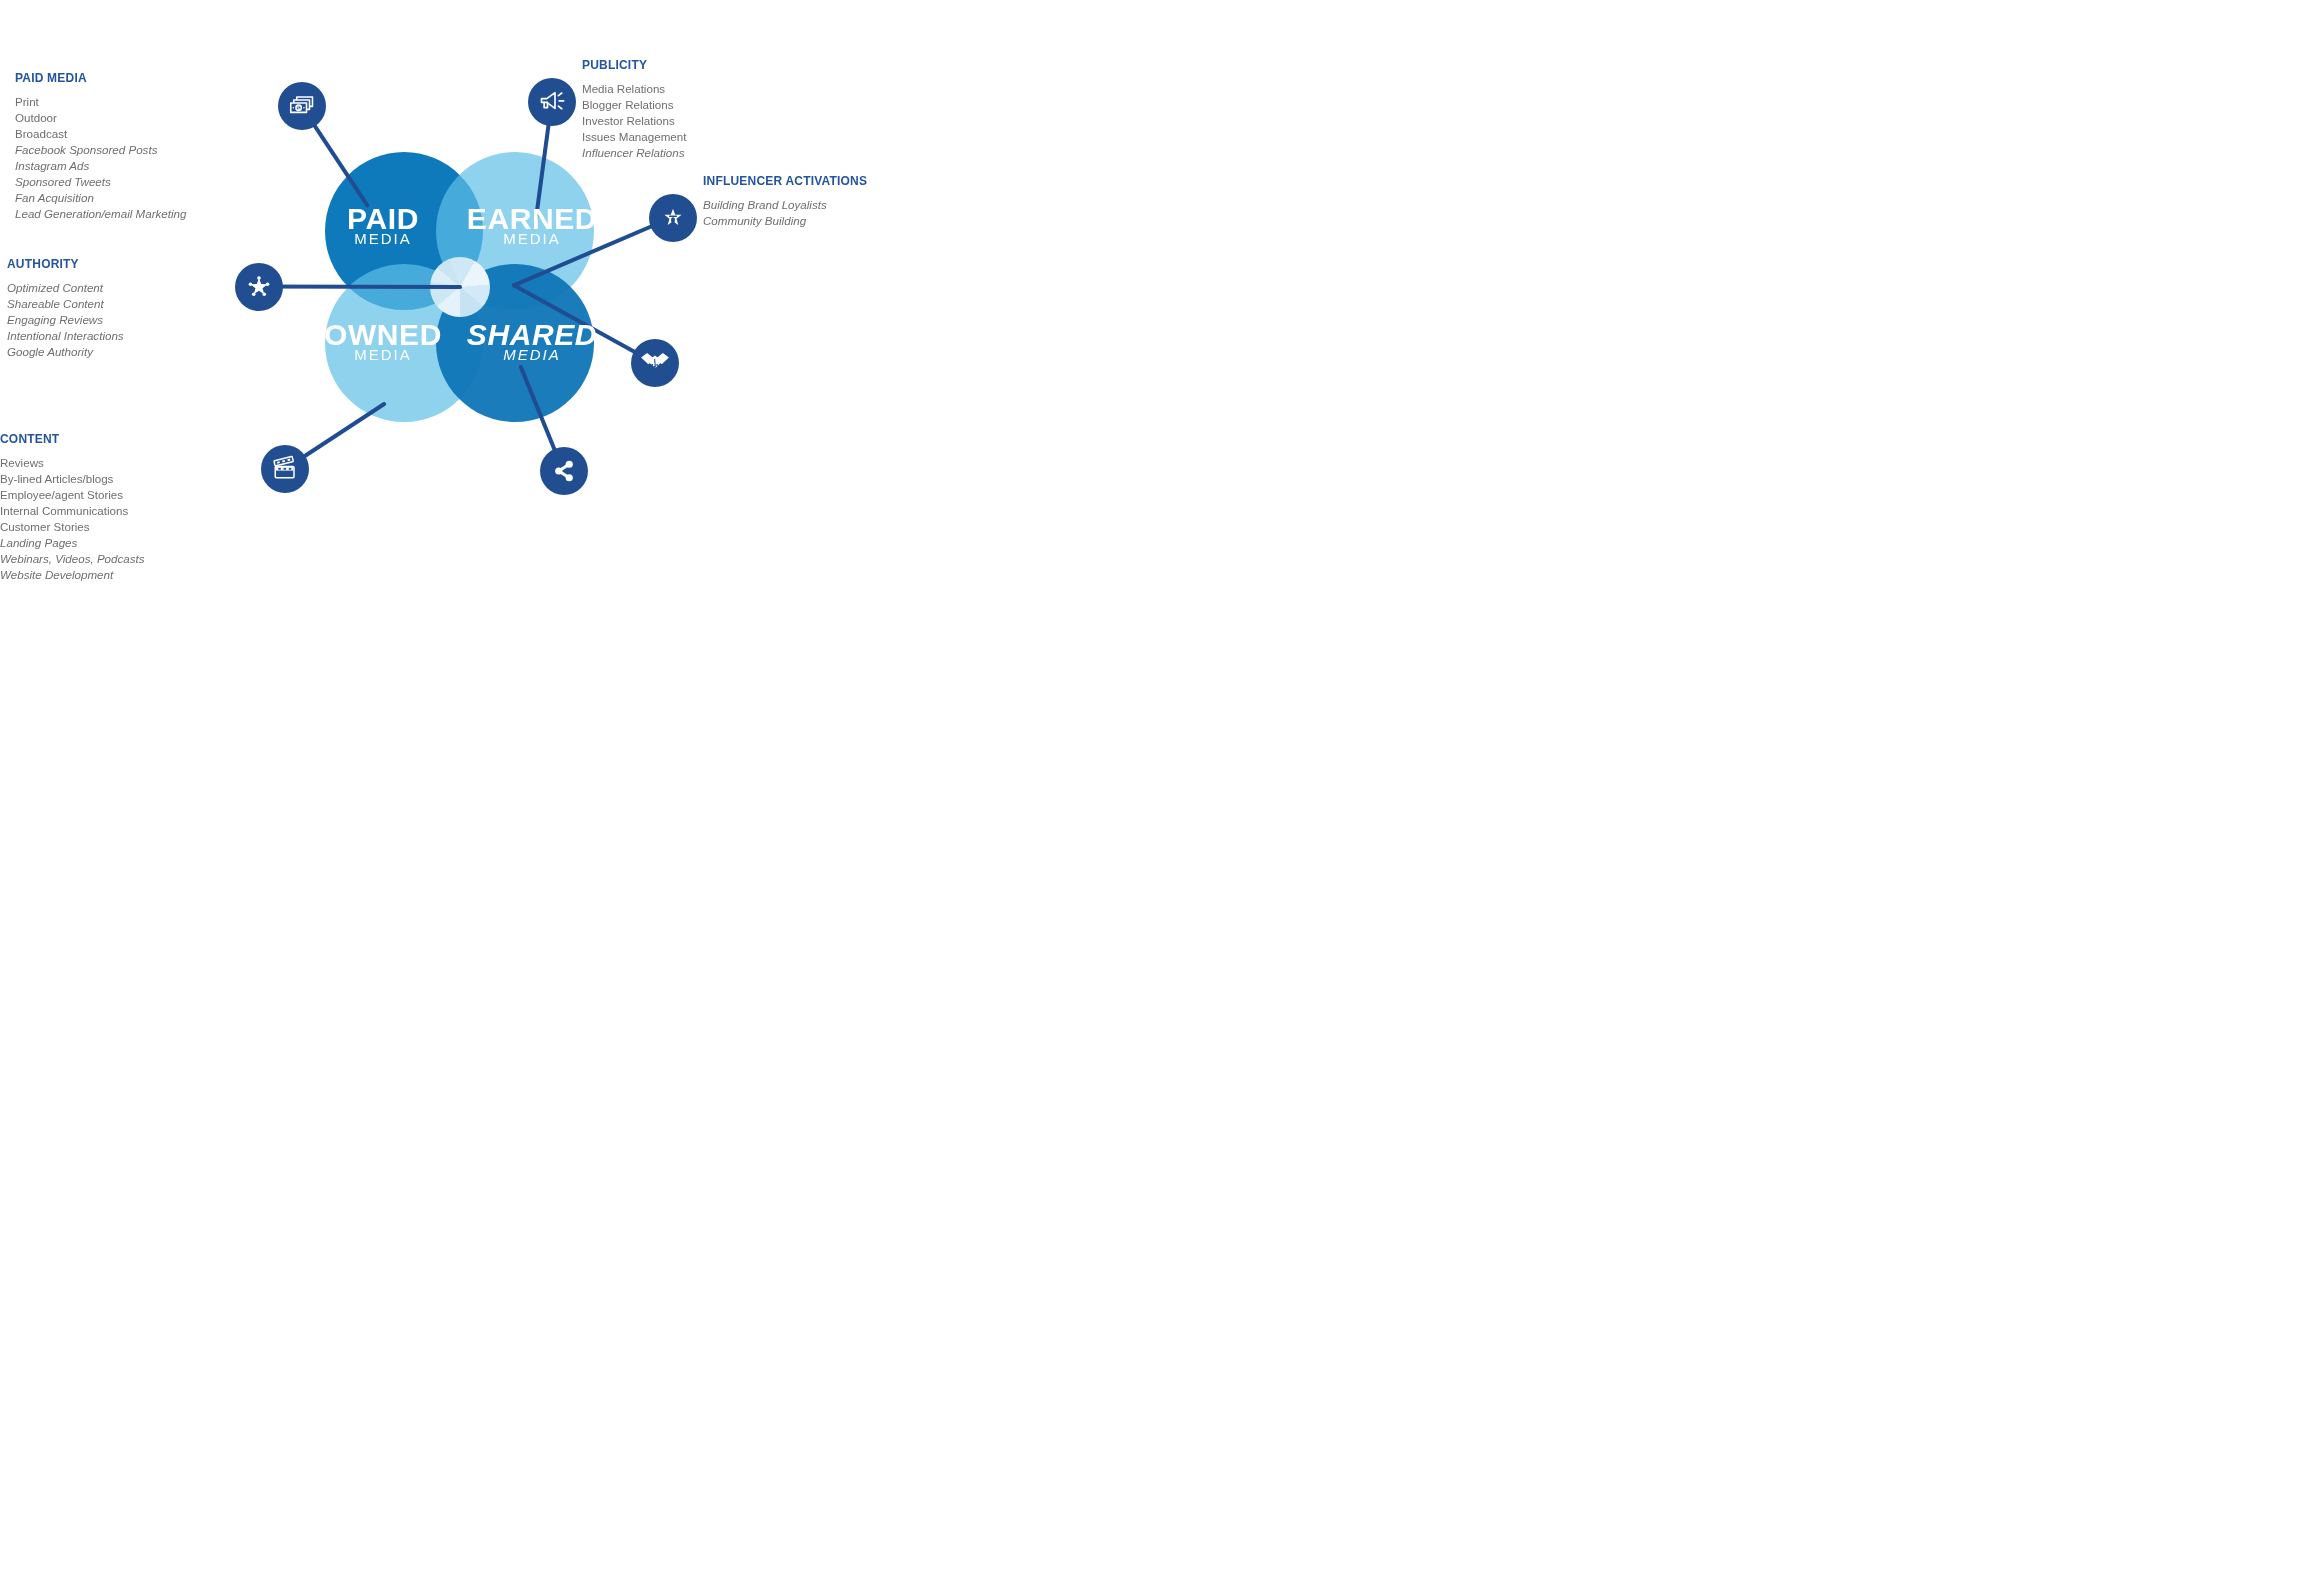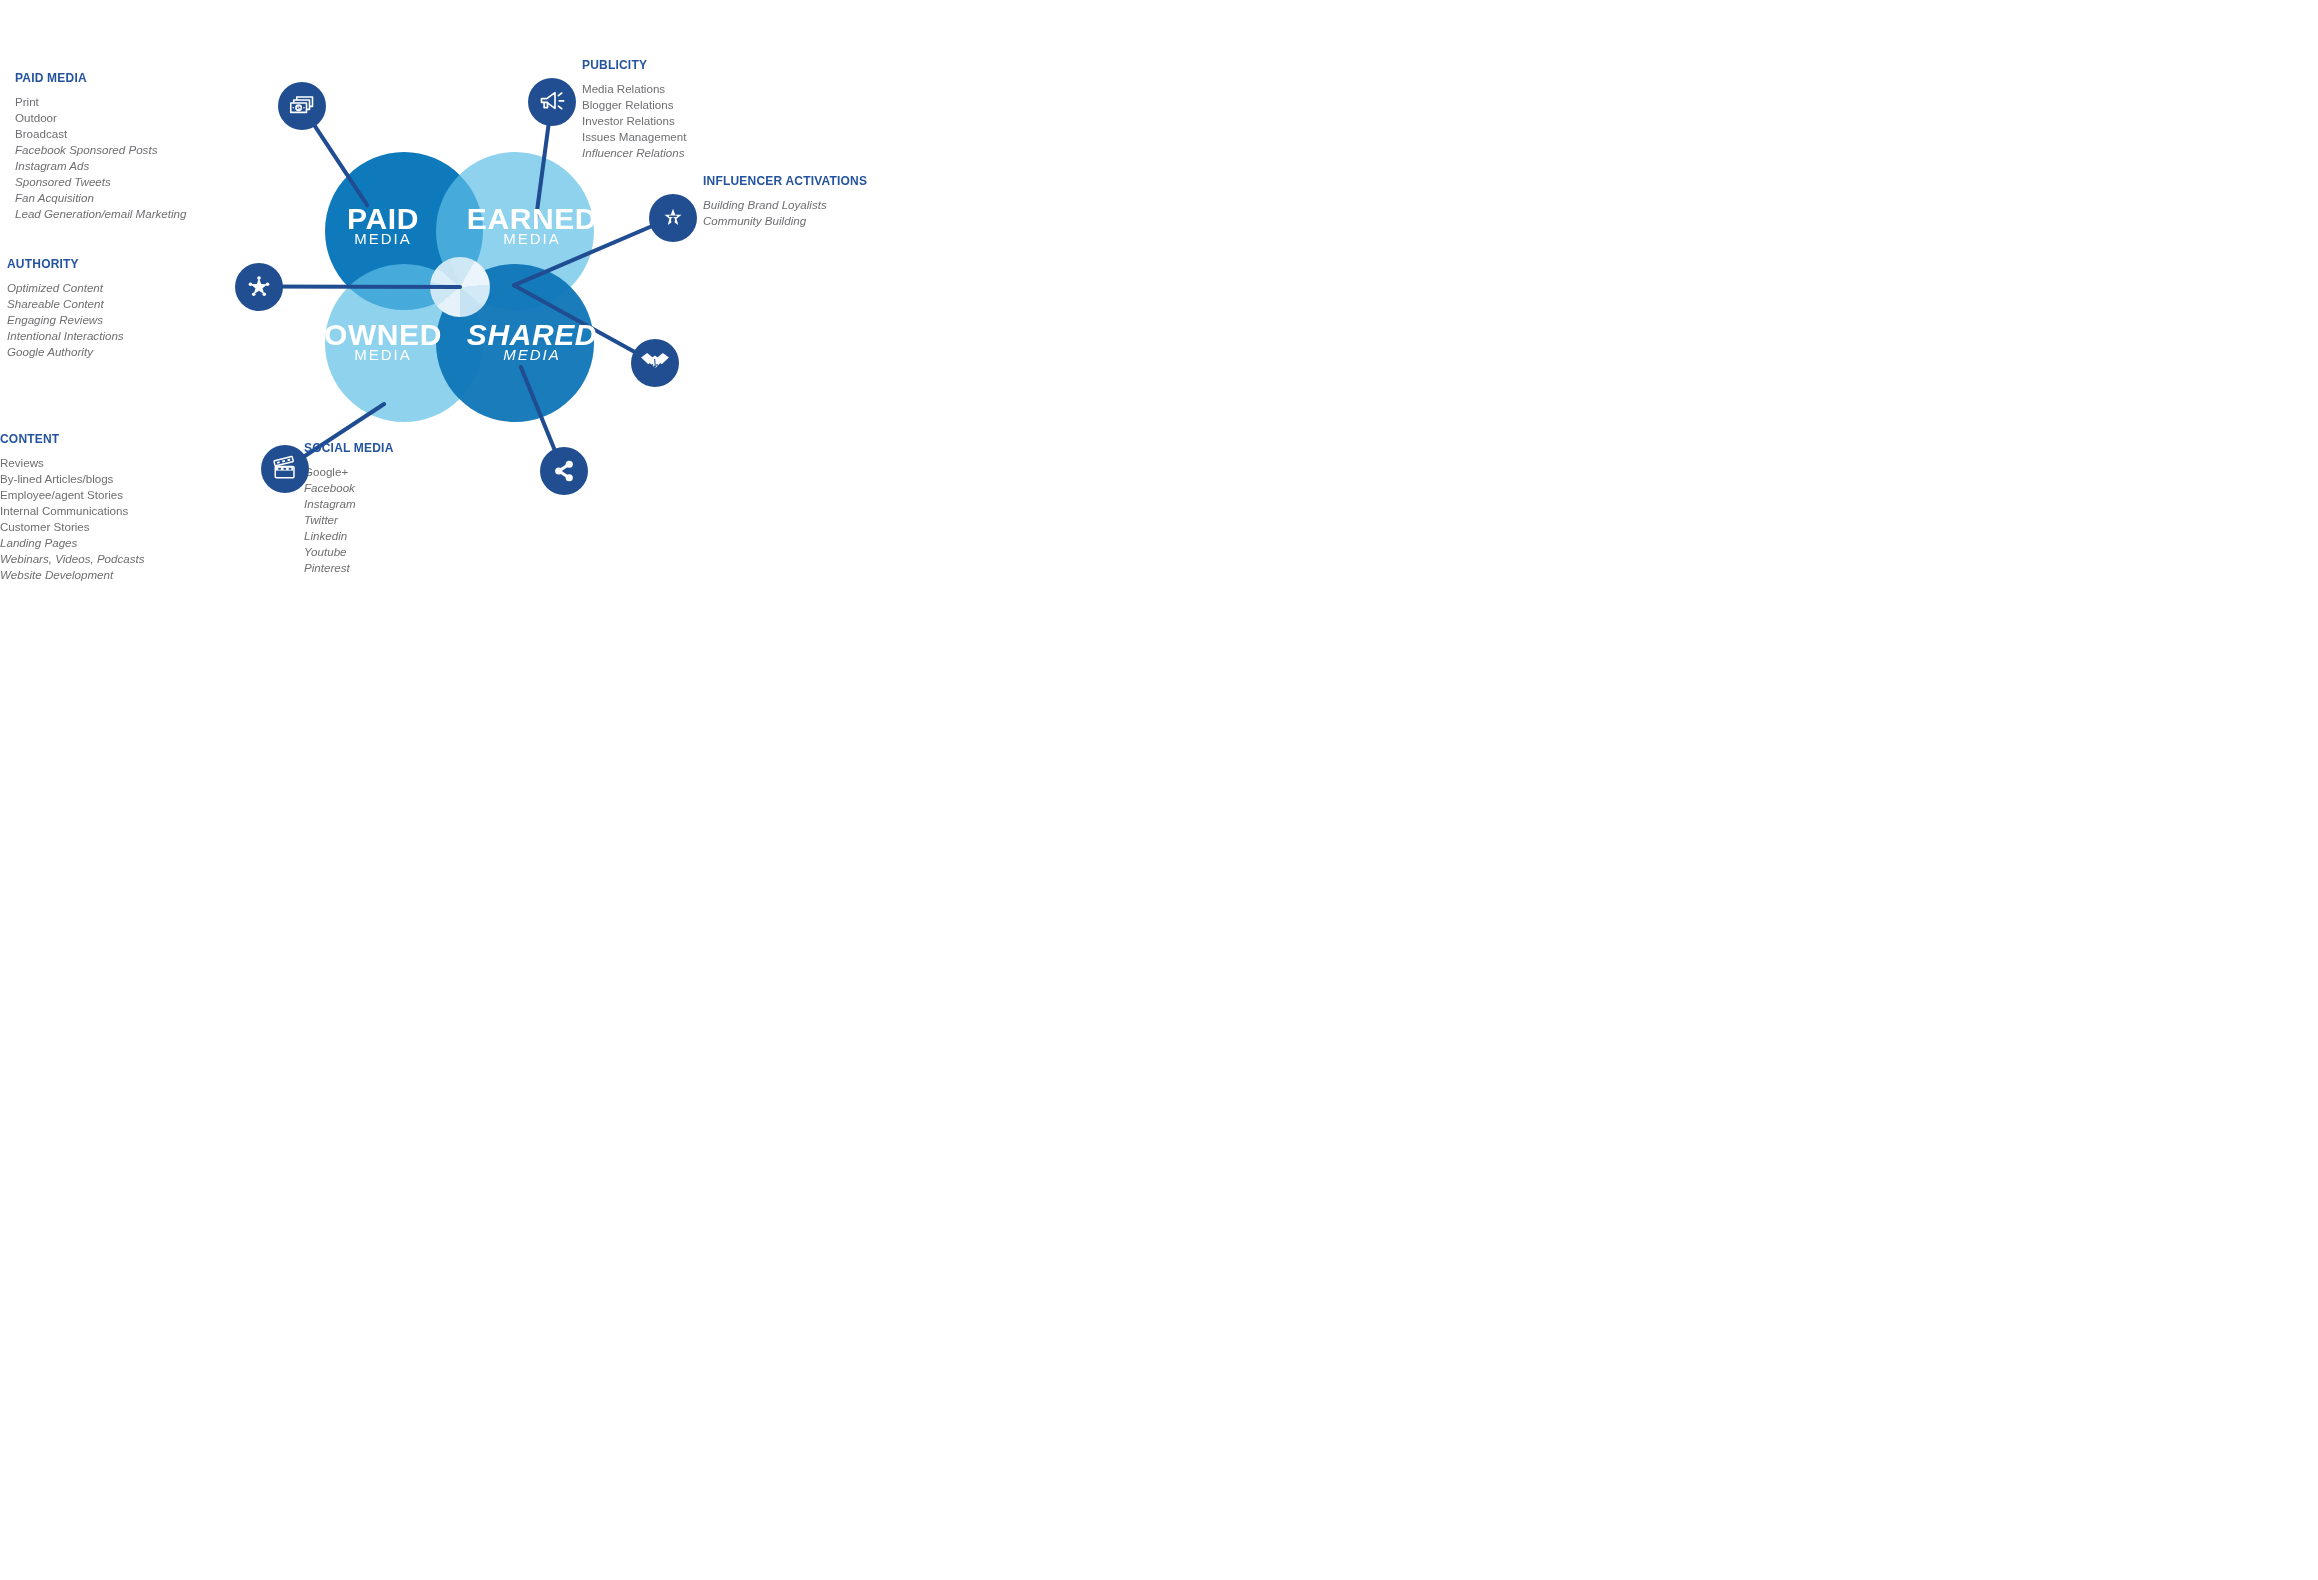--- a/index.html
+++ b/index.html
@@ -139,30 +139,20 @@
     <div class="item">Reviews</div>
     <div class="item">By-lined Articles/blogs</div>
     <div class="item">Employee/agent Stories</div>
     <div class="item">Internal Communications</div>
     <div class="item">Customer Stories</div>
     <div class="item it">Landing Pages</div>
     <div class="item it">Webinars, Videos, Podcasts</div>
     <div class="item it">Website Development</div>
   </div>
 
-  <div class="callout ta-r b-social">
-    <div class="hdr">SOCIAL MEDIA</div>
-    <div class="item">Google+</div>
-    <div class="item it">Facebook</div>
-    <div class="item it">Instagram</div>
-    <div class="item it">Twitter</div>
-    <div class="item it">Linkedin</div>
-    <div class="item it">Youtube</div>
-    <div class="item it">Pinterest</div>
-  </div>
 
   <div class="icon i-money">
     <svg viewBox="0 0 48 48">
       <g fill="none" stroke="#fff" stroke-width="2.1" stroke-linejoin="round">
         <path d="M17 16 V12 h21 v12.5 h-4"></path>
         <path d="M13 20 V16 h21 v12.5 h-4"></path>
         <rect x="9" y="20" width="21" height="12.5"></rect>
         <circle cx="19.5" cy="26.2" r="3.6"></circle>
       </g>
       <circle cx="12.4" cy="26.2" r="1" fill="#fff"></circle>

